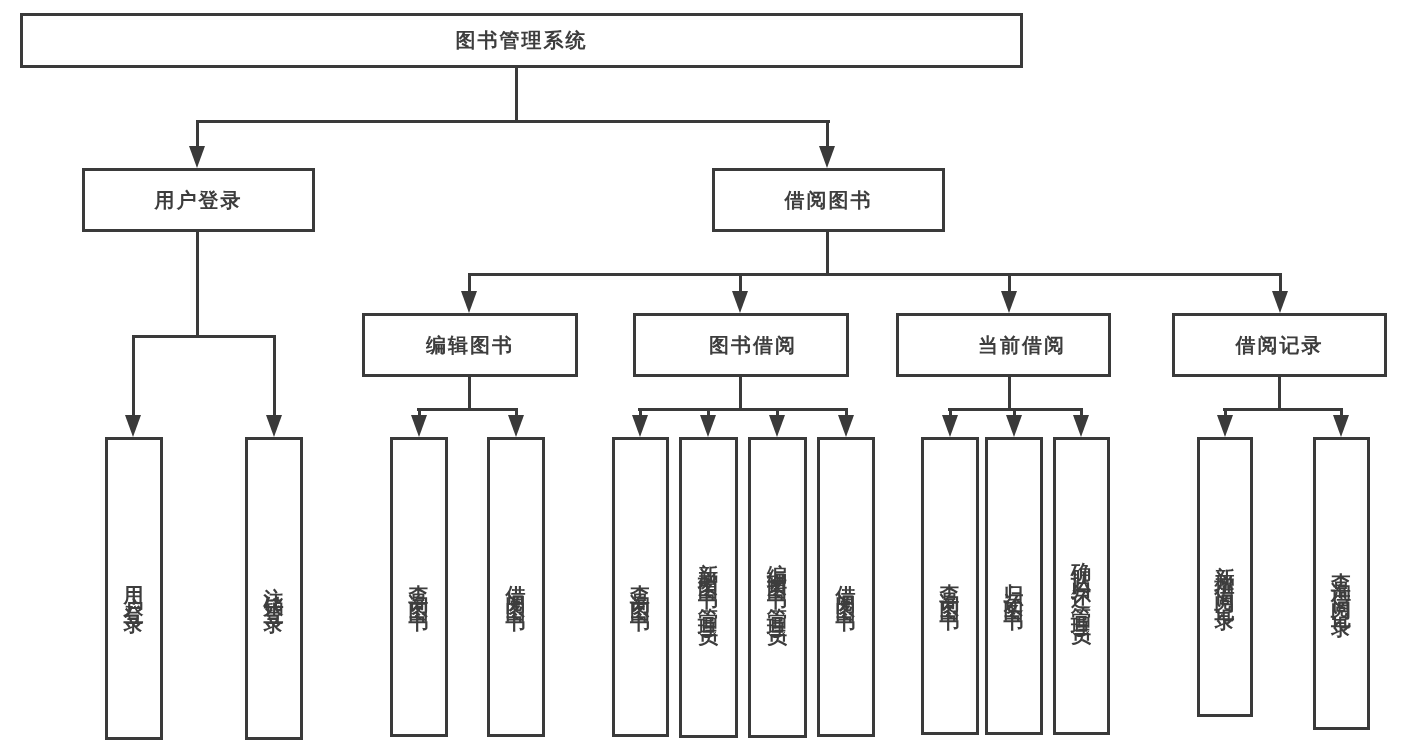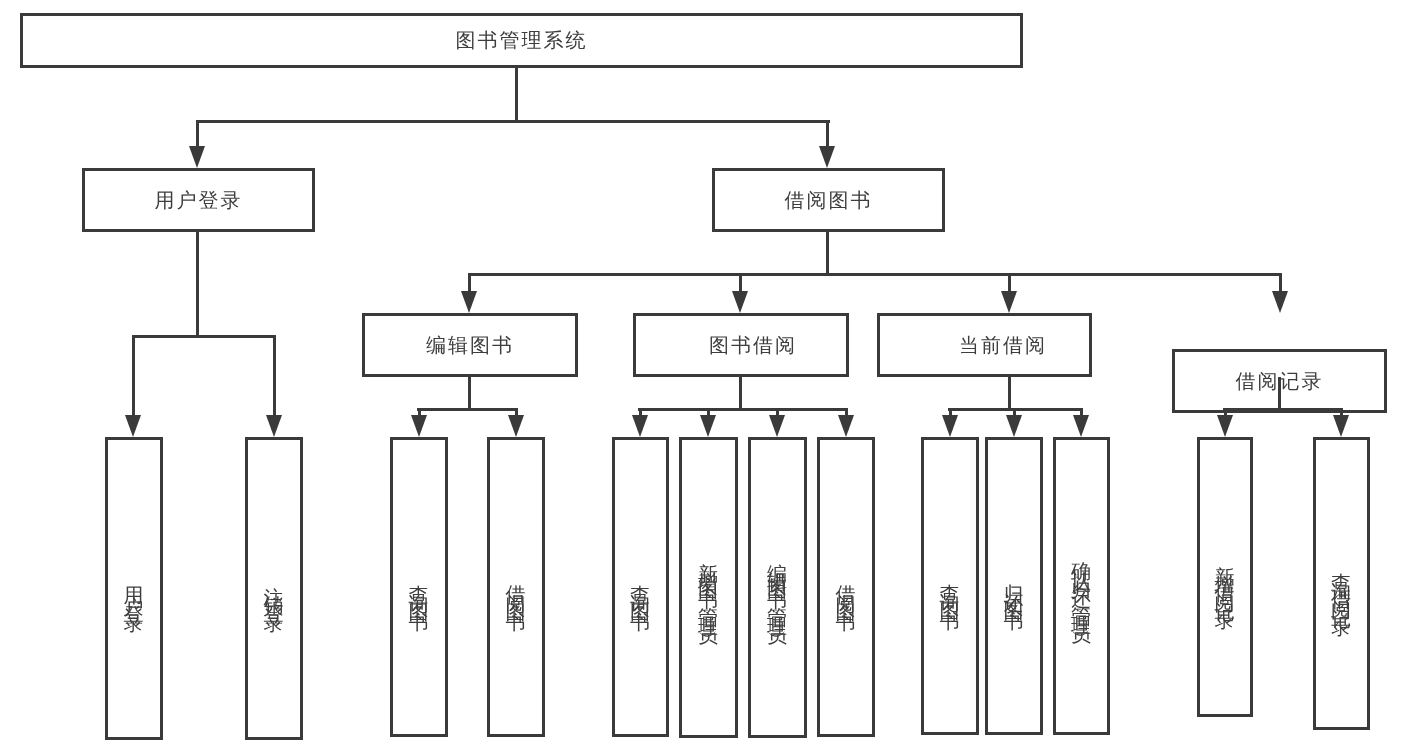--- a/index.html
+++ b/index.html
@@ -7,20 +7,21 @@
     --text:#3d3d3d;
   }
   html,body{margin:0;padding:0;background:#ffffff;}
   #canvas{
     position:relative;
     width:1405px;
     height:747px;
     background:#ffffff;
     font-family:"Liberation Sans", sans-serif;
     overflow:hidden;
+    font-weight:bold;
   }
   .node{
     position:absolute;
     background:#ffffff;
     border:3px solid var(--line);
     box-sizing:border-box;
     display:flex;
     align-items:center;
     justify-content:center;
     color:var(--text);
@@ -70,22 +71,22 @@
 
 <div id="canvas">
 
   <div class="node" style="left:20px;top:13px;width:1003px;height:55px;">图书管理系统</div>
 
   <div class="node" style="left:82px;top:168px;width:233px;height:64px;">用户登录</div>
   <div class="node" style="left:712px;top:168px;width:233px;height:64px;">借阅图书</div>
 
   <div class="node" style="left:362px;top:313px;width:216px;height:64px;">编辑图书</div>
   <div class="node" style="left:633px;top:313px;width:216px;height:64px;padding-left:24px;">图书借阅</div>
-  <div class="node" style="left:877px;top:313px;width:215px;height:64px;padding-left:37px;">当前借阅</div>
-  <div class="node" style="left:1172px;top:313px;width:215px;height:64px;margin-top:36px;">借阅记录</div>
+  <div class="node" style="left:896px;top:313px;width:215px;height:64px;padding-left:37px;">当前借阅</div>
+  <div class="node" style="left:1172px;top:313px;width:215px;height:64px;">借阅记录</div>
 
   <div class="vnode" style="left:105px;top:437px;width:58px;height:303px;">用户登录</div>
   <div class="vnode" style="left:245px;top:437px;width:58px;height:303px;">注销登录</div>
 
   <div class="vnode" style="left:390px;top:437px;width:58px;height:300px;">查询图书</div>
   <div class="vnode" style="left:487px;top:437px;width:58px;height:300px;">借阅图书</div>
 
   <div class="vnode" style="left:612px;top:437px;width:57px;height:300px;">查询图书</div>
   <div class="vnode" style="left:679px;top:437px;width:59px;height:301px;">新增图书（管理员）</div>
   <div class="vnode" style="left:748px;top:437px;width:59px;height:301px;">编辑图书（管理员）</div>

